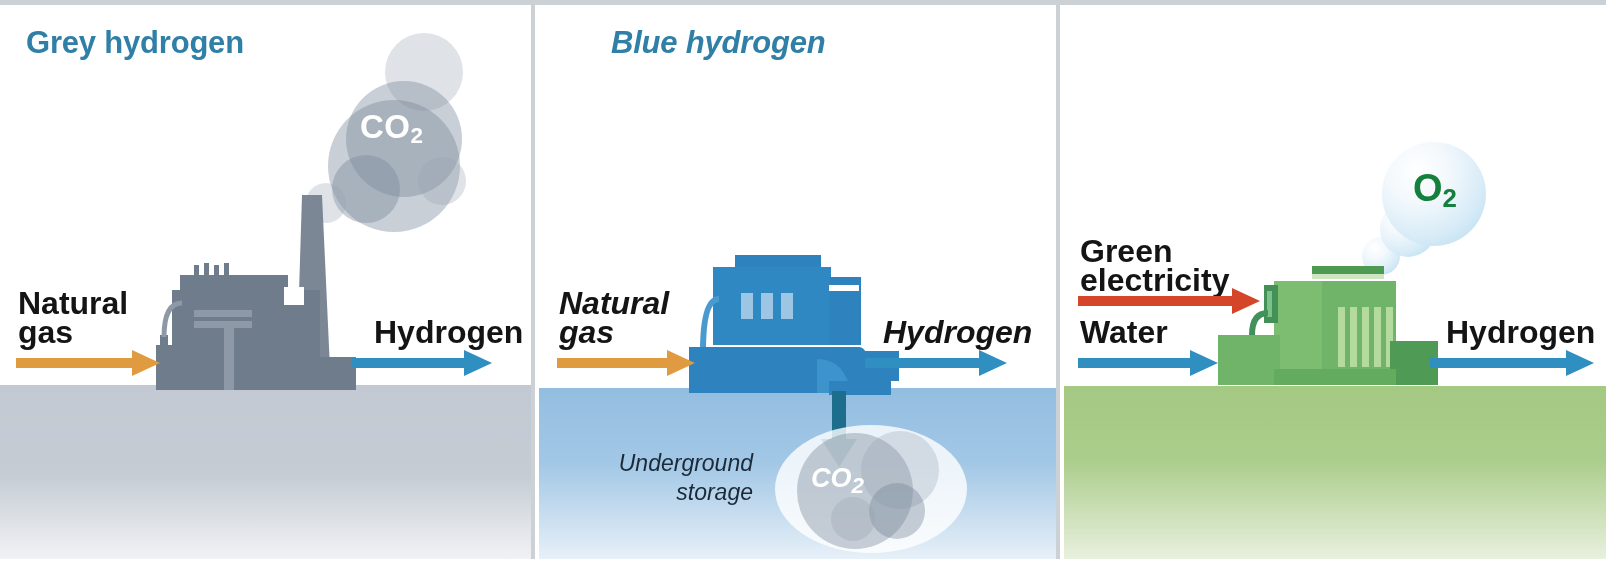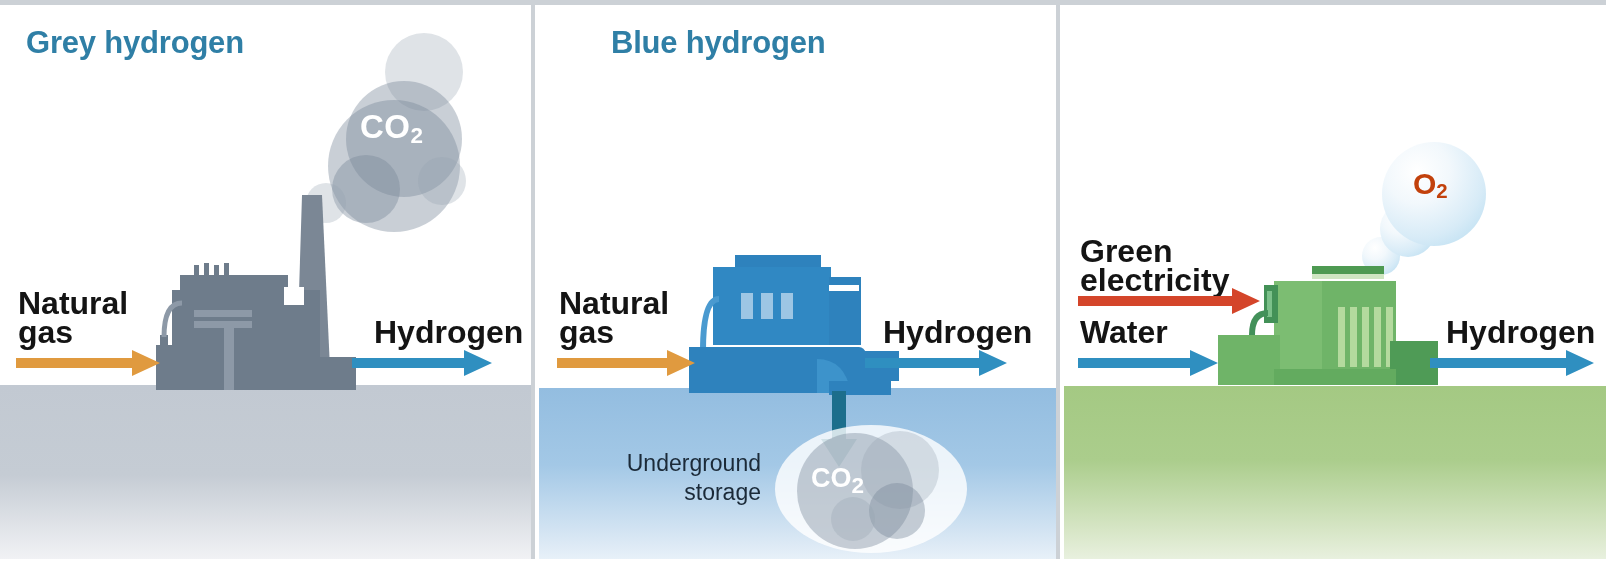--- a/index.html
+++ b/index.html
@@ -26,21 +26,21 @@
     width: 1606px; height: 5px;
     background: #ccd1d6;
   }
   .panel {
     position: absolute;
     top: 5px;
     height: 575px;
     overflow: hidden;
   }
   .panel-grey  { left: 0px;    width: 531px; }
-  .panel-blue  { left: 539px;  width: 517px; }
+  .panel-blue  { left: 539px;  width: 517px; font-style: italic; }
   .panel-green { left: 1064px; width: 542px; }
 
   .divider {
     position: absolute;
     top: 5px;
     width: 4px;
     height: 575px;
     background: #ccd1d6;
   }
   .divider-1 { left: 531px; }
@@ -121,23 +121,23 @@
     font-weight: bold;
     font-size: 33px;
     letter-spacing: 0.5px;
   }
   .co2-text sub, .o2-text sub {
     font-size: 0.68em;
     vertical-align: -0.22em;
   }
   .o2-text {
     position: absolute;
-    color: #c2410c;
-    font-weight: bold;
-    font-size: 30px;
+    color: #15803d;
+    font-weight: bold;
+    font-size: 38px;
   }
   .co2-text-small {
     position: absolute;
     color: #ffffff;
     font-weight: bold;
     font-size: 27px;
   }
   .storage-halo {
     position: absolute;
     border-radius: 50%;
@@ -269,21 +269,21 @@
 
     <div>
       <div class="storage-halo" style="left:236px; top:420px; width:192px; height:128px;"></div>
       <div class="bub bub-grey" style="left:258px; top:428px; width:116px; height:116px;"></div>
       <div class="bub bub-grey-soft" style="left:322px; top:426px; width:78px; height:78px;"></div>
       <div class="bub bub-grey" style="left:330px; top:478px; width:56px; height:56px;"></div>
       <div class="bub bub-grey-soft" style="left:292px; top:492px; width:44px; height:44px;"></div>
       <div class="co2-text-small" style="left:272px; top:458px;"><span>CO</span><sub>2</sub></div>
     </div>
 
-    <div class="lbl-ug" style="left:10px; top:444px; width:212px;">Underground
+    <div class="lbl-ug" style="left:2px; top:444px; width:212px;">Underground
 storage</div>
   </div>
 
   <div class="divider divider-2"></div>
 
   <div class="panel panel-green">
 
     <div class="ground ground-green"></div>
 
 

